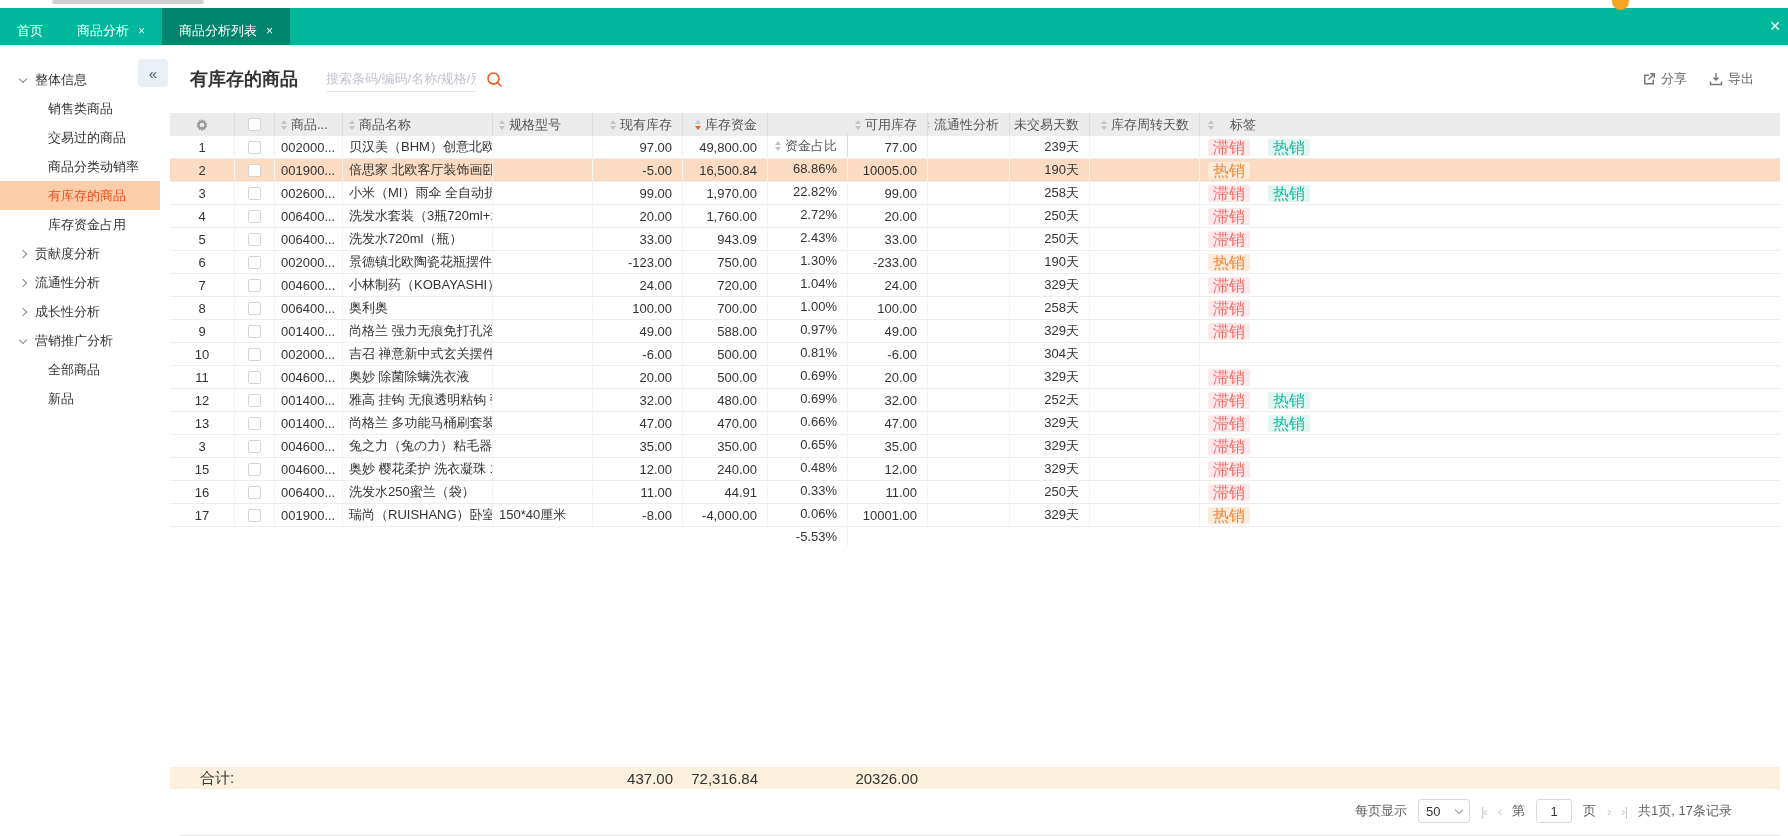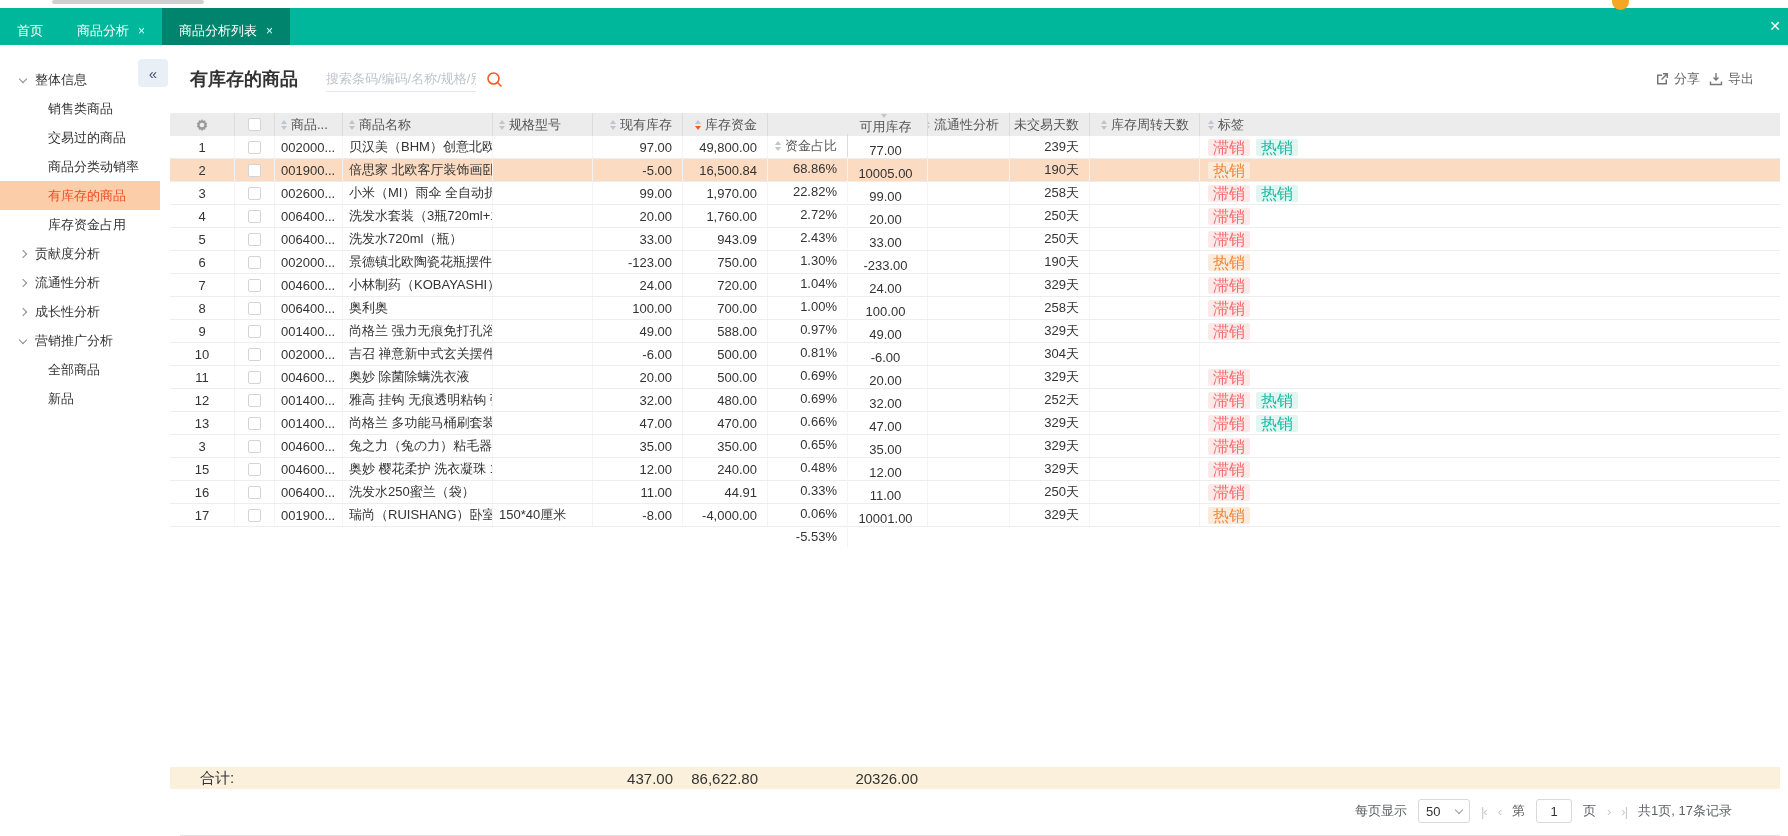--- a/index.html
+++ b/index.html
@@ -39,21 +39,21 @@
   
   .main { flex:1; display:flex; flex-direction:column; }
   .content-header { height:68px; display:flex; align-items:center; padding-left:30px; }
   .page-title { font-size:18px; font-weight:bold; color:#333; margin-right:28px; }
   .search-wrap { display:flex; align-items:center; border-bottom:1px solid #e4e7ed;
           width:150px; height:26px; }
   .search-wrap input { border:none; outline:none; width:100%; font-size:13px; color:#333;
           font-family:inherit; }
   .search-wrap input::placeholder { color:#c0c4cc; }
   .search-icon { margin-left:10px; display:flex; }
-  .header-actions { margin-left:auto; padding-right:34px; display:flex; gap:9px;
+  .header-actions { margin-left:auto; padding-right:34px; display:flex; gap:22px;
           align-items:center; color:#676767; font-size:13px; }
   .action { display:flex; align-items:center; gap:5px; cursor:pointer; }
 
   
   .table { margin-left:10px; width:1610px; font-size:13px; color:#333; }
   .thead { display:flex; background:#ececec; height:23px; color:#555; }
   .th { display:flex; align-items:center; height:100%; padding:0 6px;
         border-right:1px solid #dcdcdc; overflow:hidden; white-space:nowrap; }
   .th.num { justify-content:flex-end; padding-right:10px; }
   .tr { display:flex; height:23px; border-bottom:1px solid #ededed; }
@@ -62,25 +62,25 @@
         border-right:1px solid #f4f4f4; overflow:hidden; white-space:nowrap; }
   .td.num { justify-content:flex-end; padding-right:10px; }
   .c-idx  { width:65px;  justify-content:center; }
   .c-chk  { width:40px;  justify-content:center; }
   .c-code { width:68px; }
   .c-name { width:150px; }
   .c-spec { width:100px; }
   .c-stock{ width:90px; }
   .c-fund { width:85px; }
   .c-ratio{ width:80px;margin-top:21px; }
-  .c-avail{ width:80px;flex-direction:column; }
+  .c-avail{ width:80px; }
   .c-sell { width:82px; }
   .c-notr { width:80px; }
   .c-turn { width:110px; }
-  .c-tags { flex:1; border-right:none; padding-left:8px; }
+  .c-tags { flex:1; border-right:none; padding-left:8px;gap:12px; }
   .checkbox { width:13px; height:13px; border:1px solid #d4d4d4; border-radius:2px;
         background:#fff; display:inline-block; }
   .carets { display:flex; flex-direction:column; gap:2px; margin-right:4px; }
   .caret-up { width:0; height:0; border-left:3.5px solid transparent;
         border-right:3.5px solid transparent; border-bottom:4.5px solid #c0c4cc; }
   .caret-dn { width:0; height:0; border-left:3.5px solid transparent;
         border-right:3.5px solid transparent; border-top:4.5px solid #c0c4cc; }
   .caret-dn.active { border-top-color:#f25b1f; }
   .tag { height:17px; line-height:17px; padding:0 5px; border-radius:2px;
         font-size:16px; margin-right:6px; }
@@ -633,21 +633,21 @@
   </div>
         </div>
 
       <div class="spacer"></div>
 
       <div class="totals">
         <div class="cell t-label">合计:</div>
         <div class="cell t-name"></div>
         <div class="cell t-spec"></div>
         <div class="cell t-stock">437.00</div>
-        <div class="cell t-fund">86,622.80</div>
+        <div class="cell t-fund">72,316.84</div>
         <div class="cell t-ratio"></div>
         <div class="cell t-avail">20326.00</div>
         <div class="cell t-rest"></div>
       </div>
 
       <div class="pagination">
         <span>每页显示</span>
         <div class="select">
           <span>50</span>
           <span class="chev down"></span>

